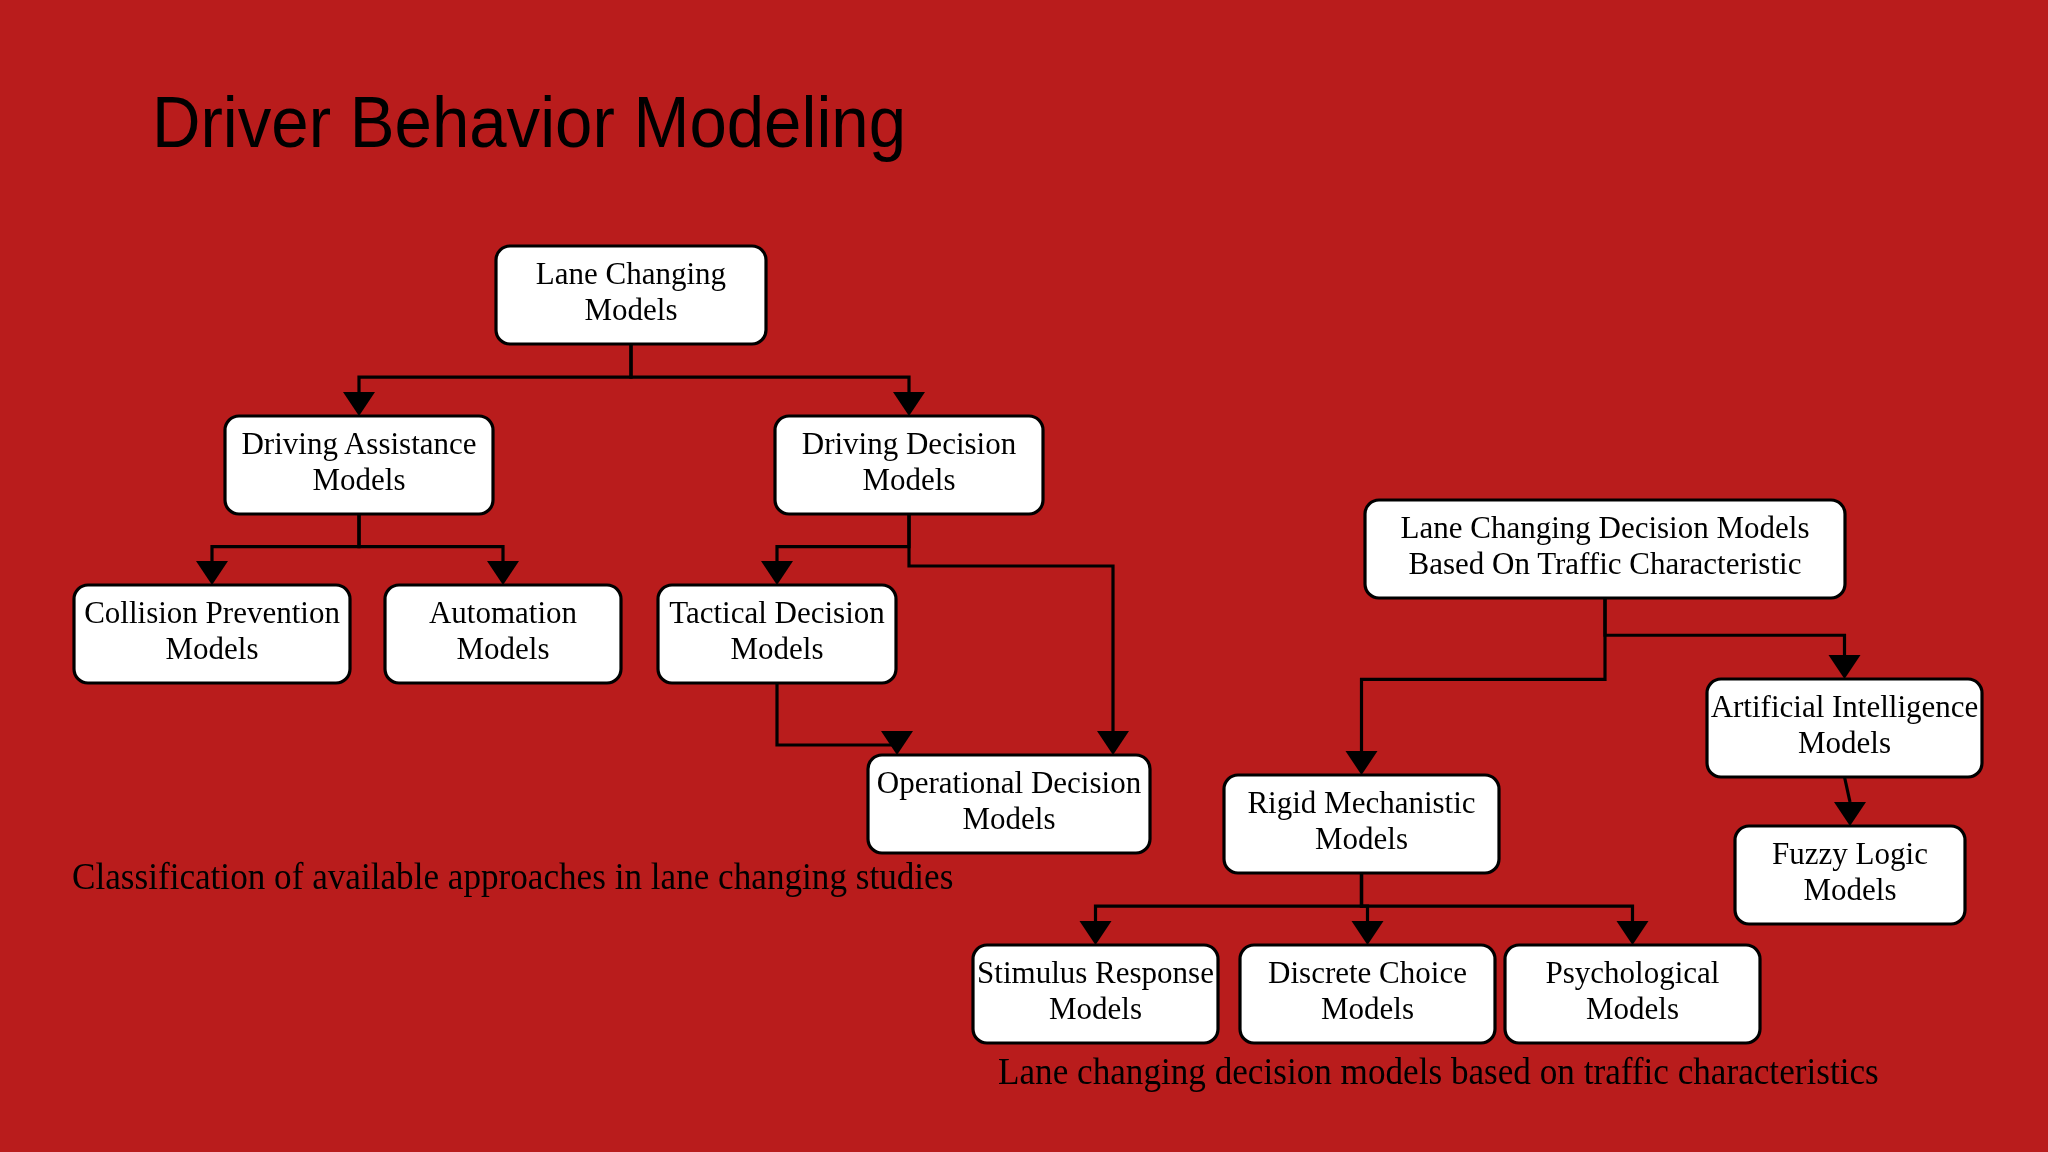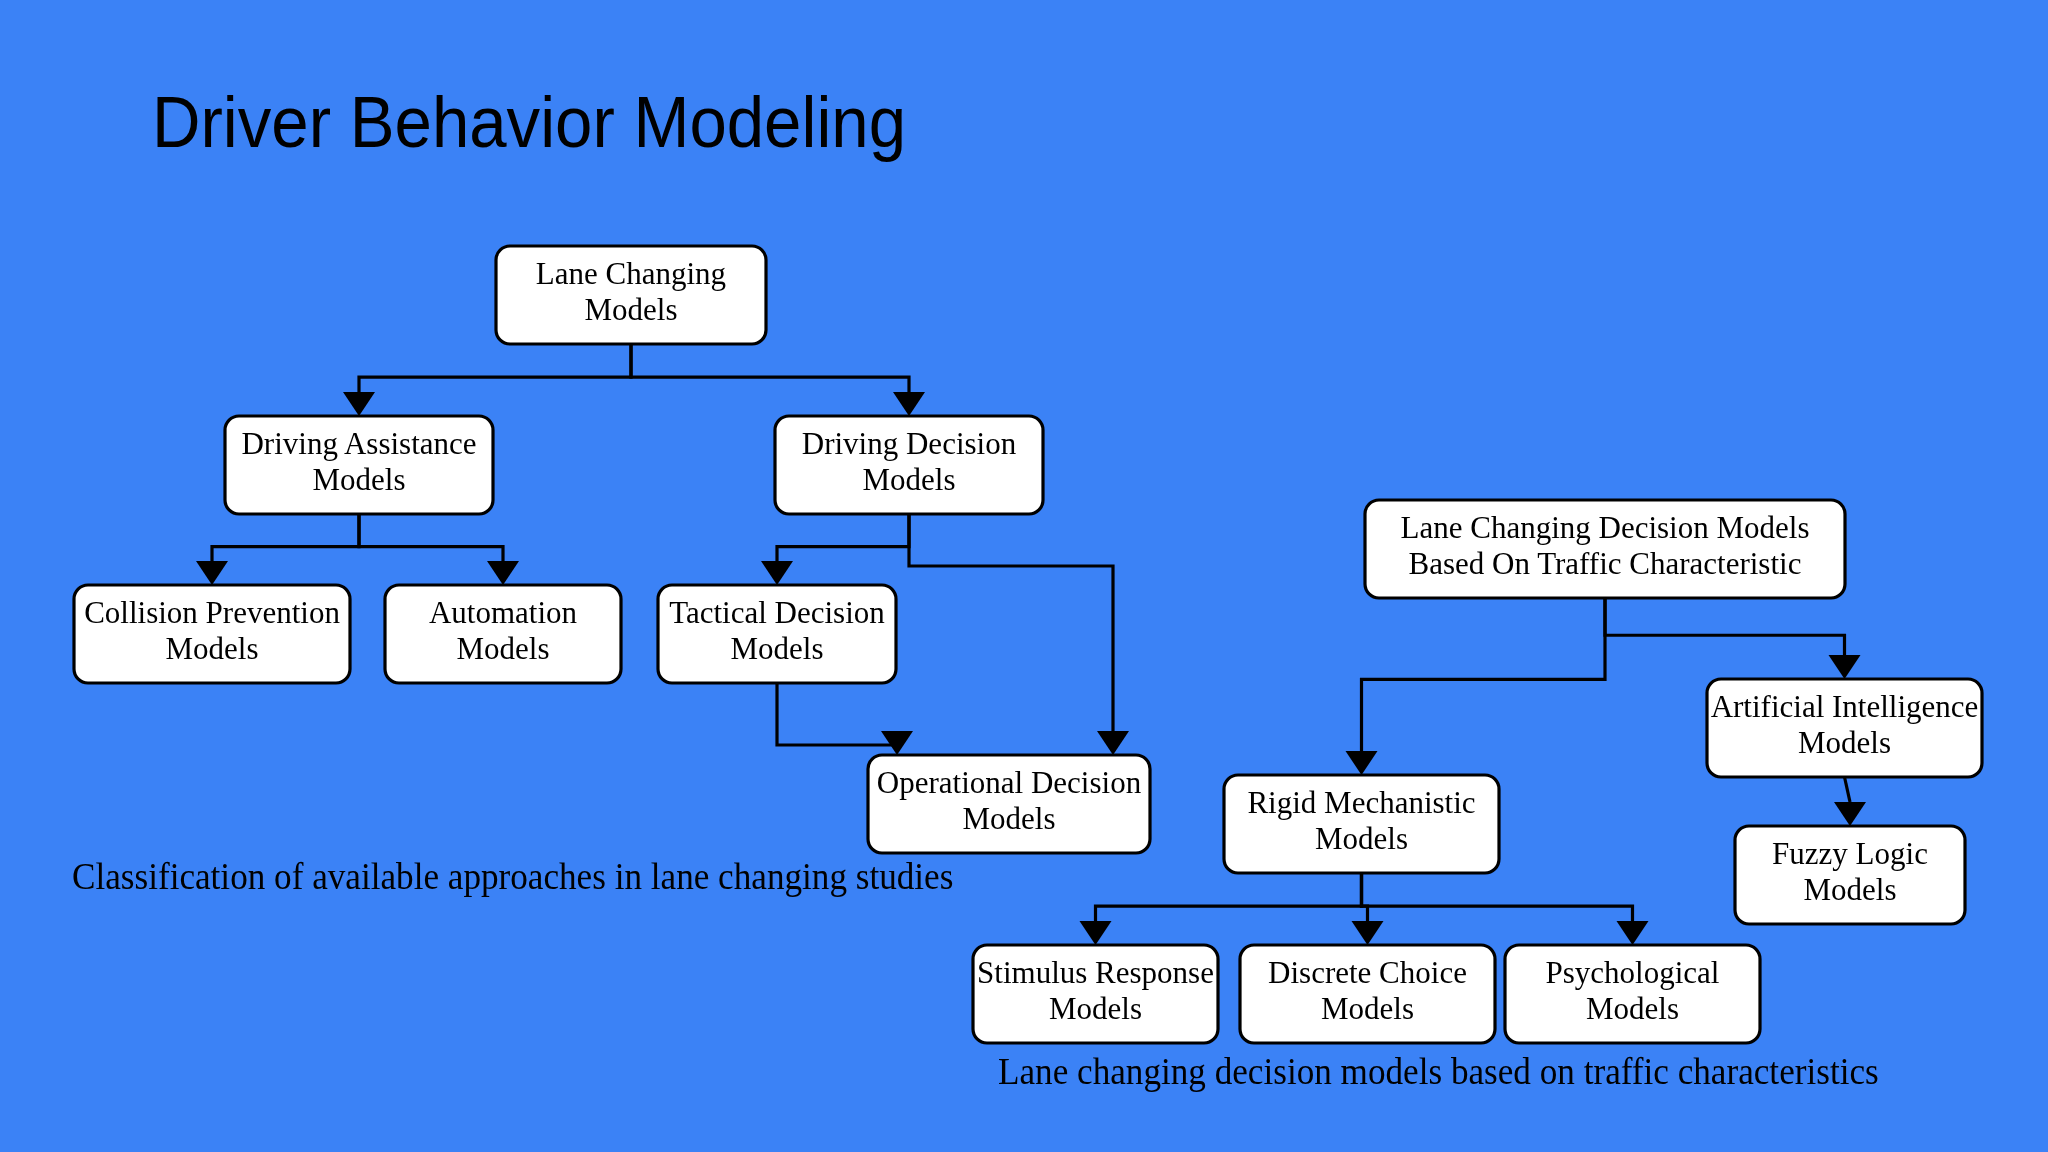--- a/index.html
+++ b/index.html
@@ -5,21 +5,21 @@
 <style>
   html, body {
     margin: 0;
     padding: 0;
     background: #ffffff;
   }
   #slide {
     position: relative;
     width: 2048px;
     height: 1152px;
-    background: #3b82f6;
+    background: #b91c1c;
     overflow: hidden;
     font-family: "Liberation Serif", "DejaVu Serif", serif;
   }
   #slide-title {
     position: absolute;
     left: 152px;
     top: 80px;
     font-family: "Liberation Sans Narrow", "Liberation Sans", "DejaVu Sans", sans-serif;
     font-stretch: condensed;
     font-size: 73px;

